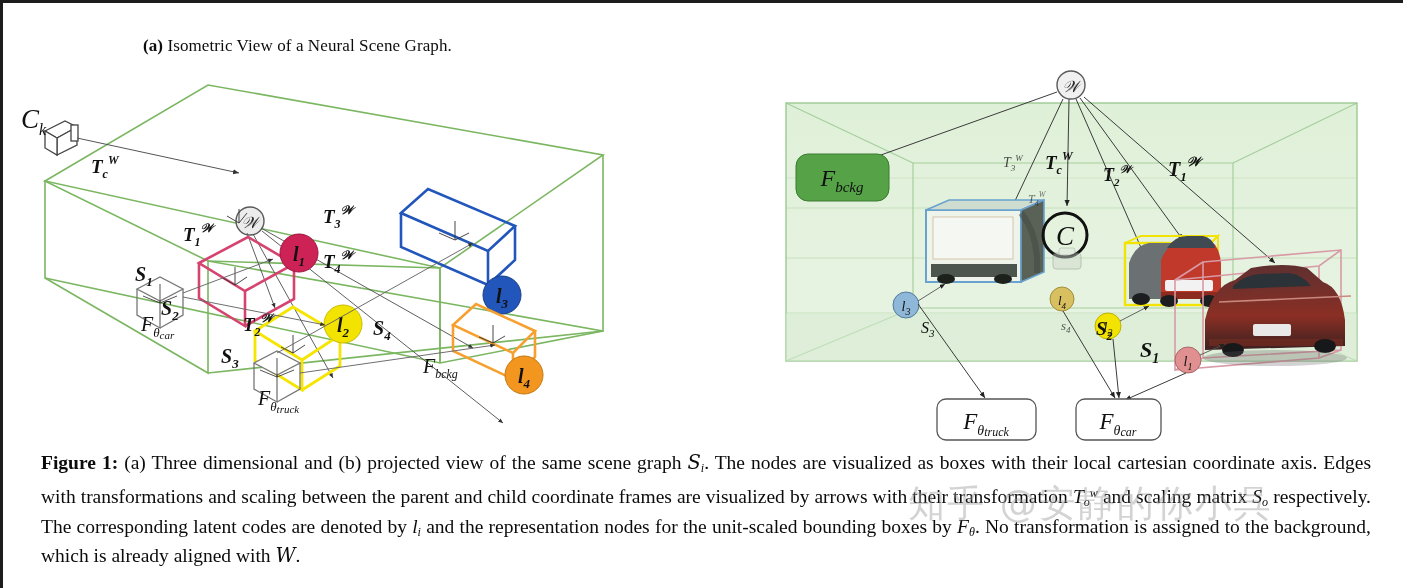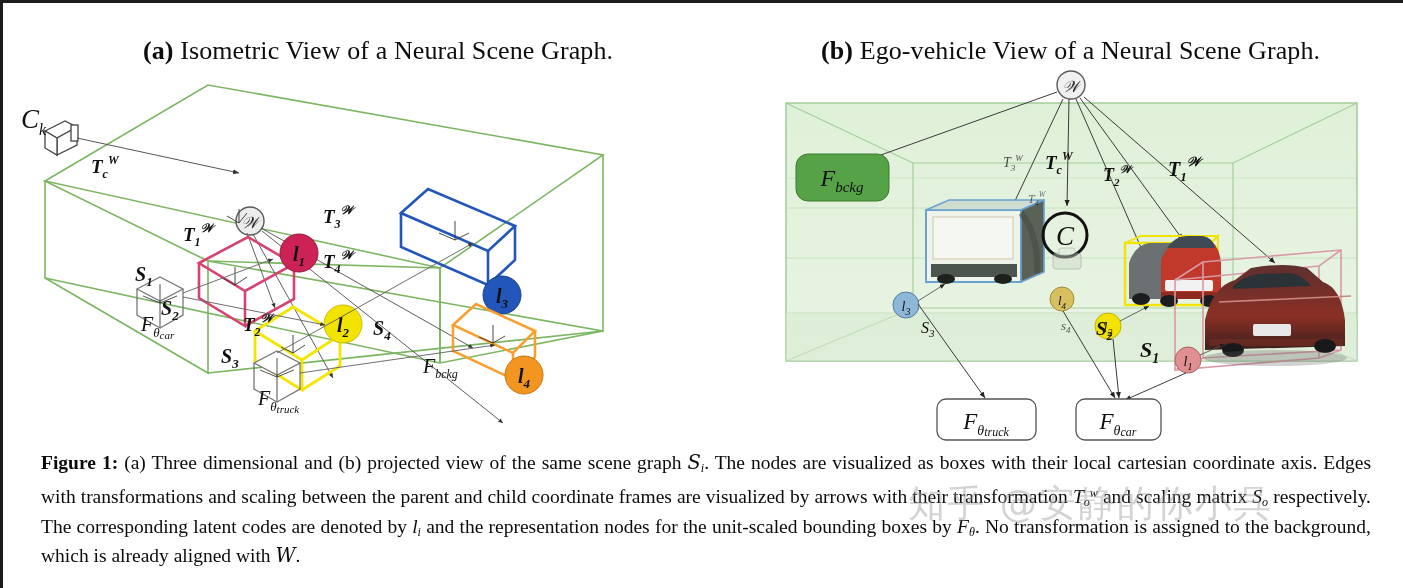--- a/index.html
+++ b/index.html
@@ -13,21 +13,21 @@
   #page{
     position:absolute;inset:0;
     border-top:3px solid #1c1c1c;
     border-left:3px solid #1c1c1c;
     box-sizing:border-box;
     background:#fff;
   }
   .subcap{
     position:absolute;
     font-family:"Liberation Serif", serif;
-    font-size:26px;
+    font-size:17px;
     color:#0d0d0d;
     white-space:nowrap;
     letter-spacing:.1px;
   }
   .subcap b{font-weight:bold;}
   #cap-a{left:140px;top:33px;}
   #cap-b{left:818px;top:33px;}
 
   
   #caption{
@@ -65,23 +65,20 @@
   .lbl{font-family:"Liberation Serif",serif;font-style:italic;fill:#111;}
   .lblb{font-family:"Liberation Serif",serif;font-style:italic;font-weight:bold;fill:#111;}
 </style>
 </head>
 <body>
 
 <div id="page">
 
   <div class="subcap" id="cap-a">
     <b>(a)</b><span> Isometric View of a Neural Scene Graph.</span>
-  </div>
-  <div class="subcap" id="cap-b">
-    <b>(b)</b><span> Ego-vehicle View of a Neural Scene Graph.</span>
   </div>
 
   <svg id="svg-a" width="720" height="400" viewBox="0 0 720 400">
     <defs>
       <marker id="ah" markerWidth="7" markerHeight="7" refX="6" refY="2.6" orient="auto">
         <path d="M0,0 L6,2.6 L0,5.2 z" fill="#333"></path>
       </marker>
       <marker id="ahs" markerWidth="6" markerHeight="6" refX="5" refY="2.2" orient="auto">
         <path d="M0,0 L5,2.2 L0,4.4 z" fill="#333"></path>
       </marker>

